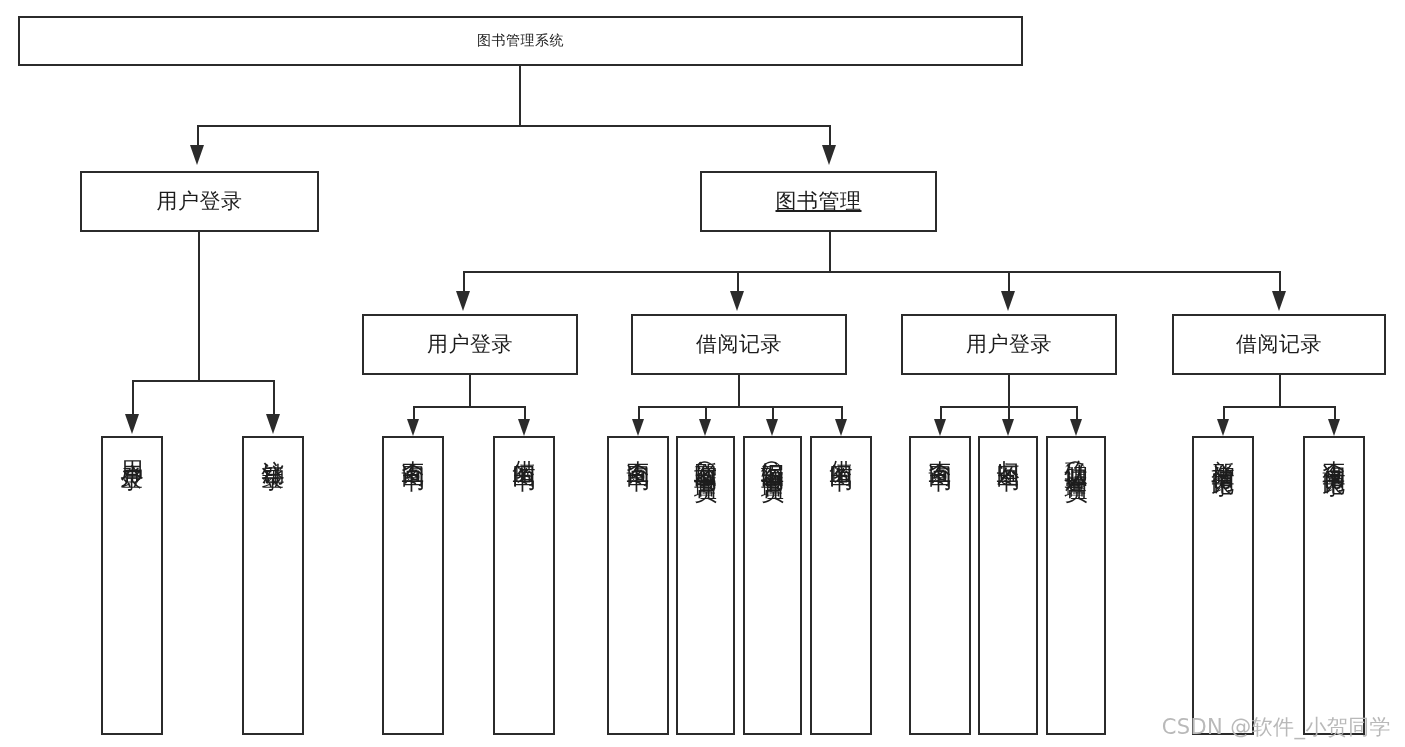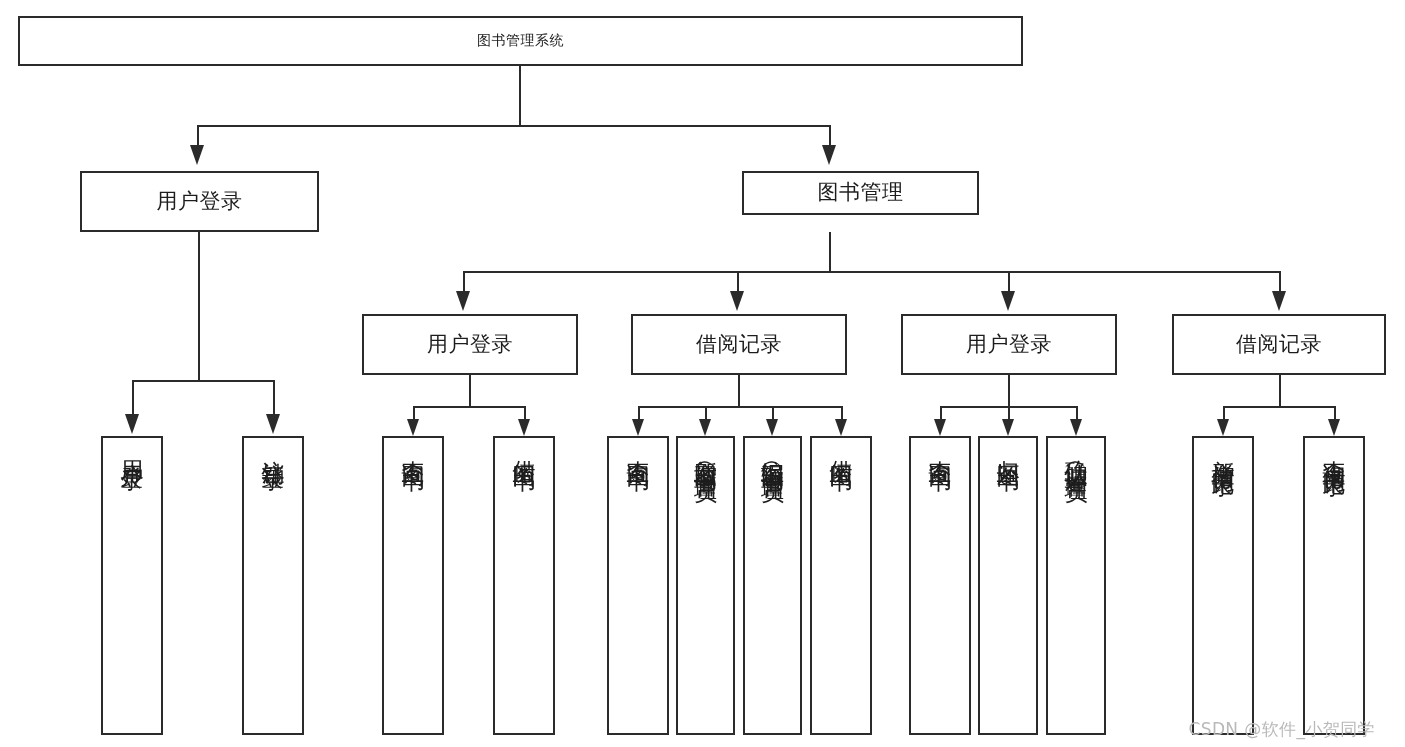--- a/index.html
+++ b/index.html
@@ -65,23 +65,23 @@
     border-right: 7.5px solid transparent;
     border-top: 20px solid #2b2b2b;
   }
   .arrow.sm {
     border-left-width: 6.5px;
     border-right-width: 6.5px;
     border-top-width: 17px;
   }
   #watermark {
     position: absolute;
-    right: 30px;
+    right: 14px;
     bottom: 6px;
-    font-size: 17px;
+    font-size: 21px;
     color: #b9b9b9;
     white-space: nowrap;
     letter-spacing: 0.4px;
   }
 </style>
 </head>
 <body>
 
 <div id="canvas">
 
@@ -94,21 +94,21 @@
   <div class="seg h" style="left:198px; top:125px; width:633px;"></div>
   <div class="seg v" style="left:197px; top:125px; height:22px;"></div>
   <div class="arrow" style="left:190px; top:145px;"></div>
   <div class="seg v" style="left:829px; top:125px; height:22px;"></div>
   <div class="arrow" style="left:822px; top:145px;"></div>
 
   <div class="node h" style="left:80px; top:171px; width:239px; height:61px;">
     <span class="lbl">用户登录</span>
   </div>
 
-  <div class="node h" style="left:742px; top:171px; width:237px; height:44px;">
+  <div class="node h" style="left:700px; top:171px; width:237px; height:61px;text-decoration:underline;">
     <span class="lbl">图书管理</span>
   </div>
 
   <div class="seg v" style="left:198px; top:232px; height:150px;"></div>
   <div class="seg h" style="left:133px; top:380px; width:142px;"></div>
   <div class="seg v" style="left:132px; top:380px; height:36px;"></div>
   <div class="arrow" style="left:125px; top:414px;"></div>
   <div class="seg v" style="left:273px; top:380px; height:36px;"></div>
   <div class="arrow" style="left:266px; top:414px;"></div>
 

